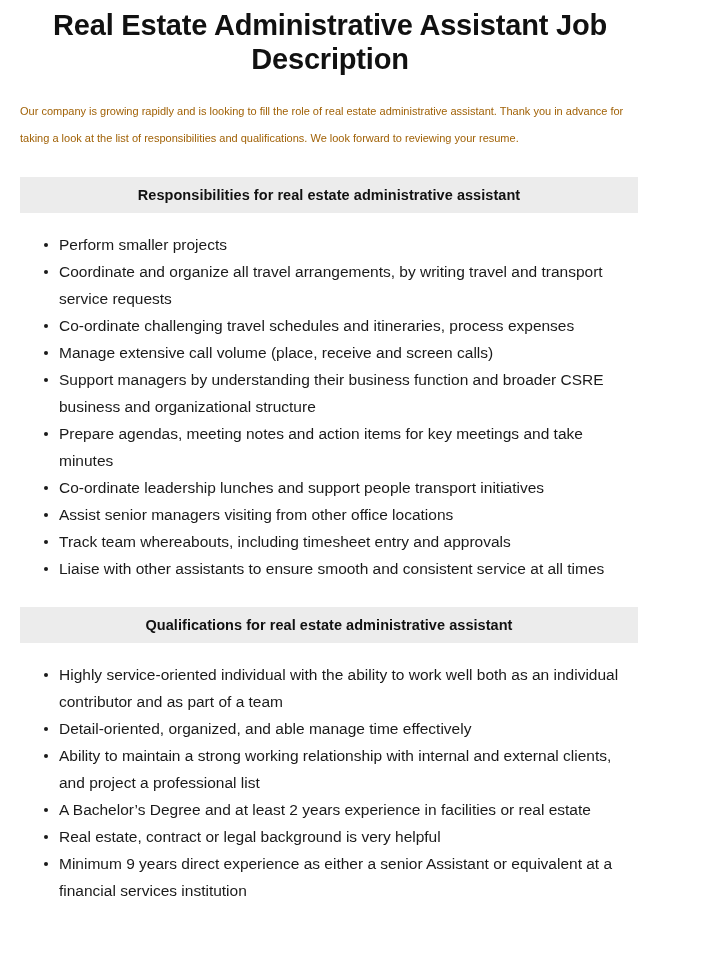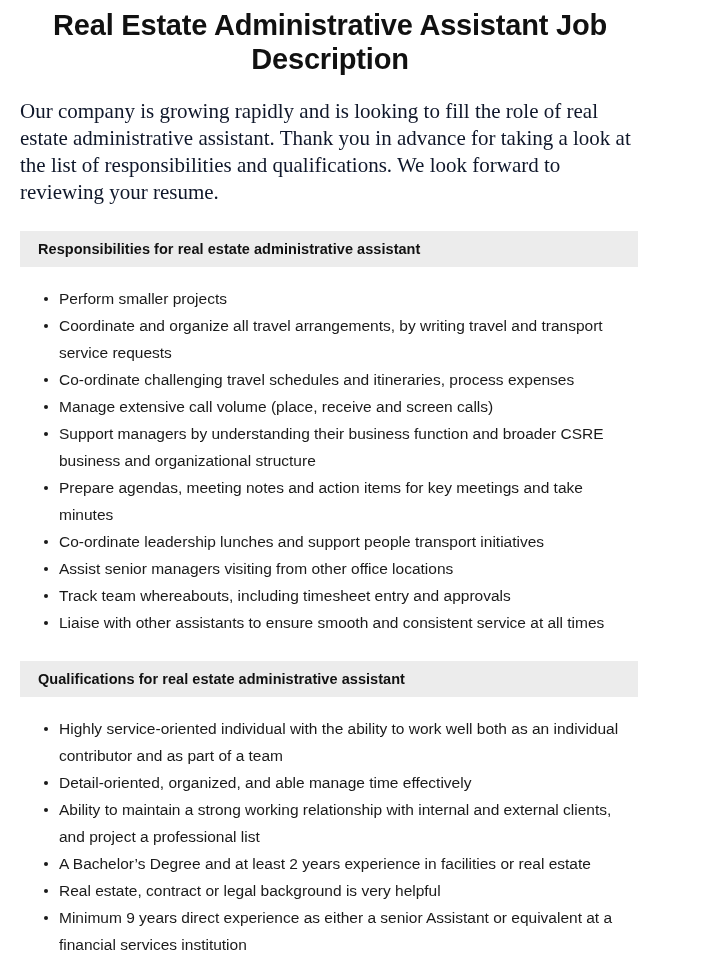--- a/index.html
+++ b/index.html
@@ -29,37 +29,37 @@
     font-size: 29px;
     line-height: 34px;
     font-weight: bold;
     text-align: center;
     letter-spacing: -0.2px;
     color: #111111;
   }
   .intro {
     margin: 0;
     padding: 22px 20px 0 20px;
-    font-size: 21px;
+    font-size: 11px;
     line-height: 27px;
-    color: #0f172a;
+    color: #a16207;
     text-align: left;
-    font-family: Liberation Serif, serif;
   }
   .section {
     margin: 0;
     padding: 0;
   }
   .section-header {
     margin: 25px 22px 0 20px;
     background: #ececec;
     height: 36px;
     display: flex;
     align-items: center;
     padding: 0 18px;
+    justify-content: center;
   }
   .section-header-text {
     font-size: 14.5px;
     font-weight: bold;
     color: #111111;
     line-height: 18px;
     letter-spacing: 0.05px;
   }
   ul.item-list {
     list-style: none;

